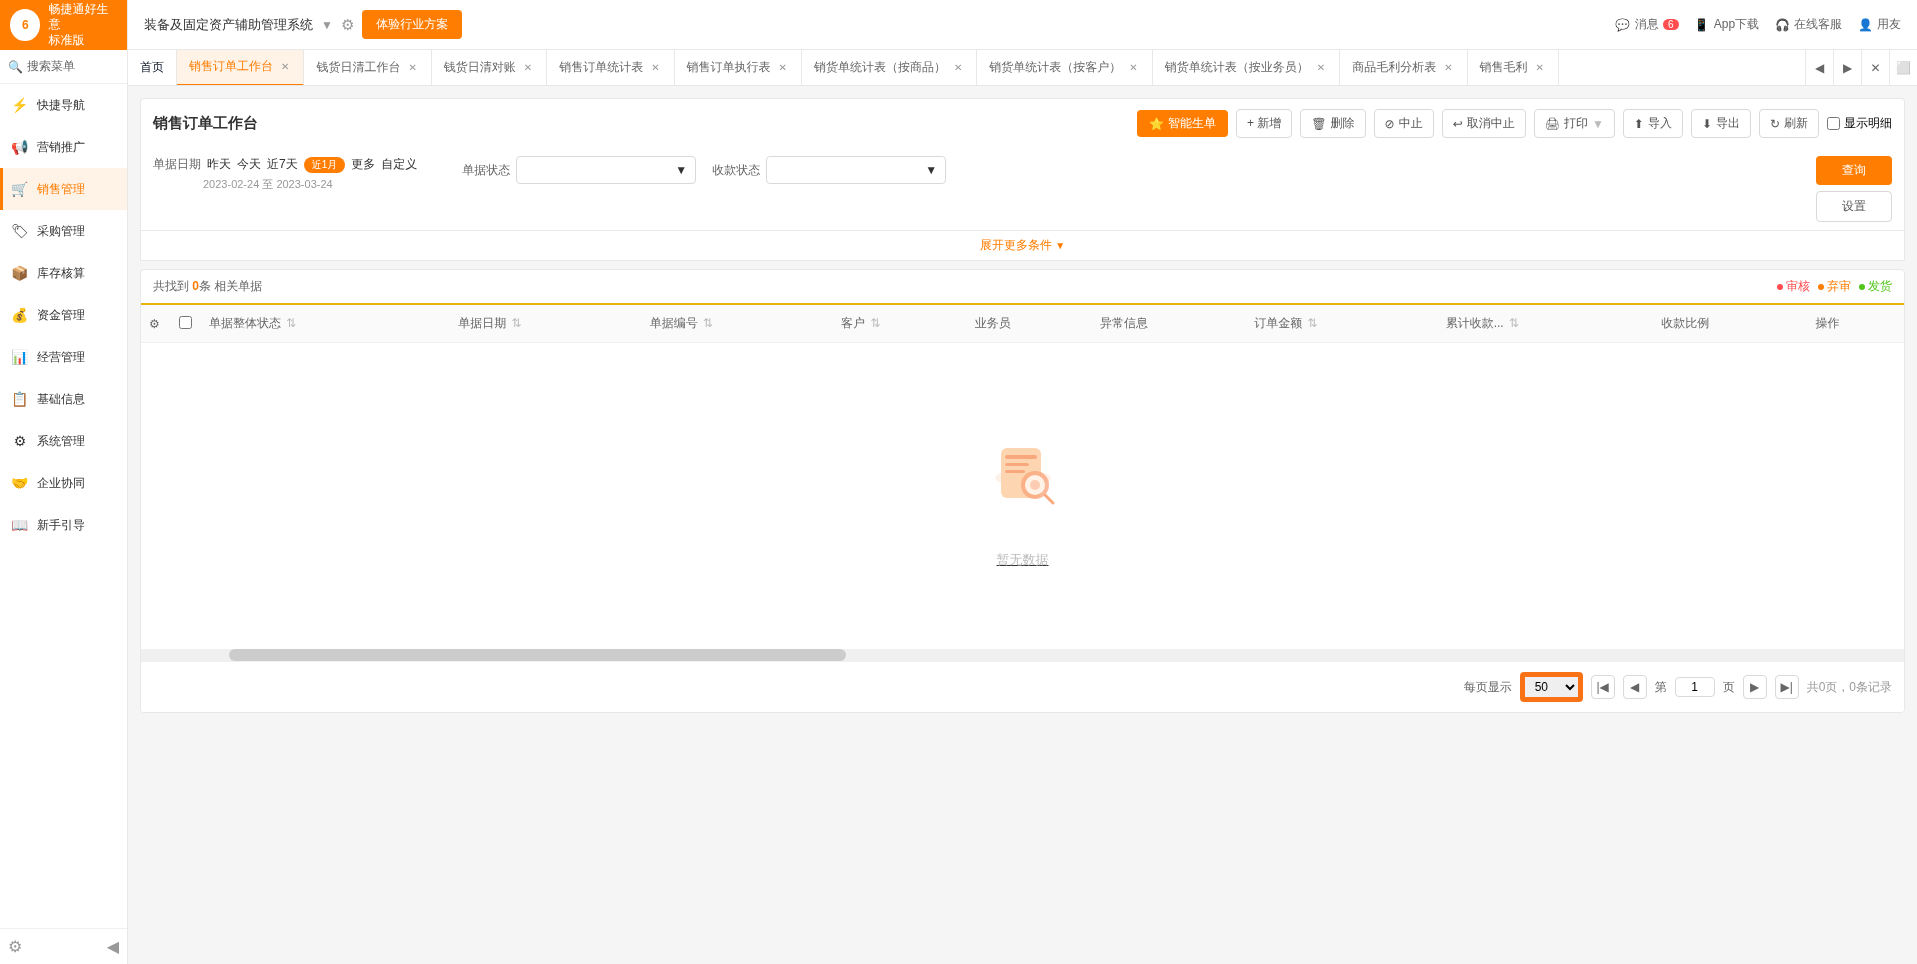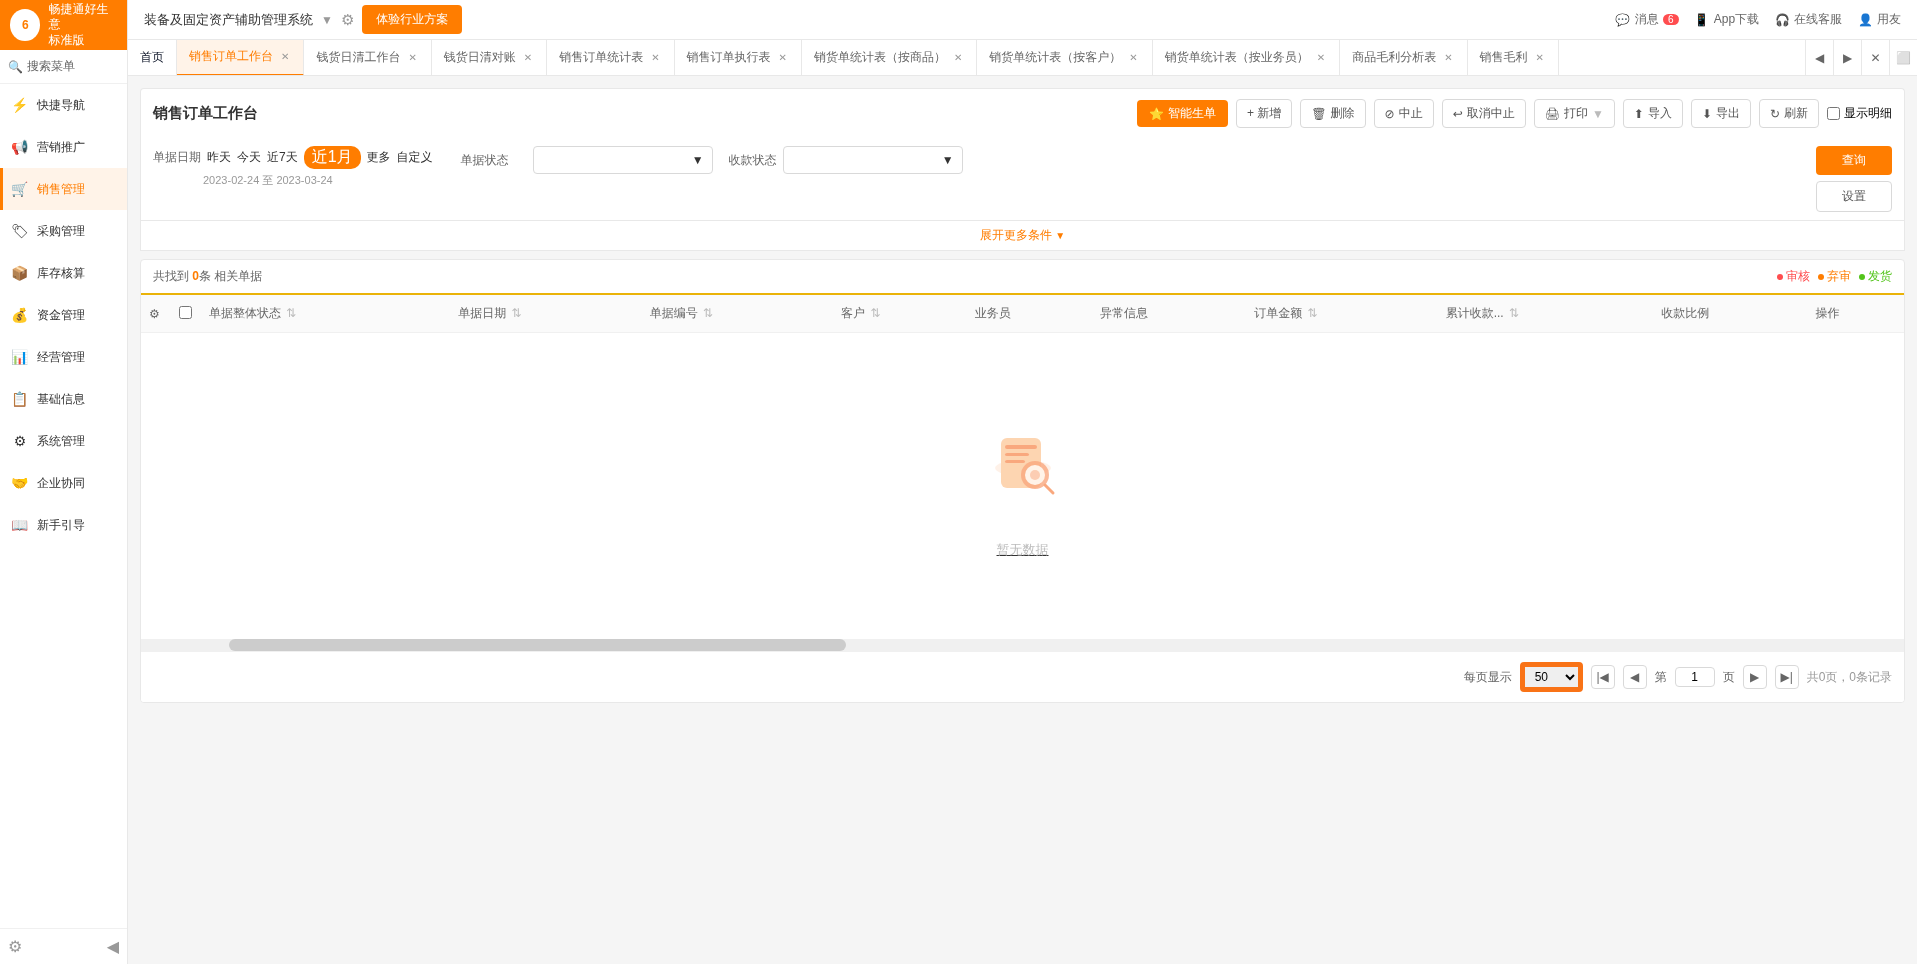--- a/index.html
+++ b/index.html
@@ -14,21 +14,21 @@
     .sidebar-nav-item { padding: 12px 8px; display: flex; align-items: center; gap: 8px; cursor: pointer; color: #333; border-left: 3px solid transparent; }
     .sidebar-nav-item.active { background: #fff3e8; color: #ff7d00; border-left-color: #ff7d00; }
     .sidebar-nav-item .nav-icon { width: 18px; height: 18px; display: flex; align-items: center; justify-content: center; font-size: 14px; }
     .sidebar-nav-item .nav-label { font-size: 12px; }
     .sidebar-bottom { margin-top: auto; padding: 8px; display: flex; align-items: center; justify-content: space-between; border-top: 1px solid #f0f0f0; }
 
     
     .main { flex: 1; display: flex; flex-direction: column; overflow: hidden; }
 
     
-    .topbar { height: 40px; background: #fff; border-bottom: 1px solid #e8e8e8; display: flex; align-items: center; padding: 0 16px; justify-content: space-between; flex-shrink: 0; }
+    .topbar { height: 50px; background: #fff; border-bottom: 1px solid #e8e8e8; display: flex; align-items: center; padding: 0 16px; justify-content: space-between; flex-shrink: 0; }
     .topbar-left { display: flex; align-items: center; gap: 8px; }
     .btn-industry { background: #ff7d00; color: #fff; border: none; padding: 6px 14px; border-radius: 4px; cursor: pointer; font-size: 12px; }
     .topbar-right { display: flex; align-items: center; gap: 16px; color: #666; font-size: 12px; }
     .topbar-right-item { display: flex; align-items: center; gap: 4px; cursor: pointer; }
     .badge { background: #ff4d4f; color: #fff; border-radius: 10px; padding: 0 5px; font-size: 10px; min-width: 16px; text-align: center; }
 
     
     .tabbar { height: 36px; background: #fff; border-bottom: 1px solid #e8e8e8; display: flex; align-items: center; overflow: hidden; flex-shrink: 0; }
     .tab-item { height: 36px; padding: 0 12px; display: flex; align-items: center; gap: 6px; cursor: pointer; color: #666; border-right: 1px solid #e8e8e8; white-space: nowrap; font-size: 12px; flex-shrink: 0; }
     .tab-item.active { background: #fff3e8; color: #ff7d00; border-bottom: 2px solid #ff7d00; }
@@ -272,27 +272,27 @@
     </div>
 
 
     <div style="background:#fff;padding:8px 12px;border:1px solid #e8e8e8;border-top:none;display:flex;align-items:flex-start;gap:16px;flex-wrap:wrap;">
       <div style="display:flex;flex-direction:column;gap:4px;">
         <div style="display:flex;align-items:center;gap:6px;">
           <span style="color:#666;">单据日期</span>
           <span class="filter-link">昨天</span>
           <span class="filter-link">今天</span>
           <span class="filter-link">近7天</span>
-          <span style="background:#ff7d00;color:#fff;border-radius:10px;padding:1px 8px;cursor:pointer;font-size:16px;">近1月</span>
+          <span style="background:#ff7d00;color:#fff;border-radius:10px;padding:1px 8px;cursor:pointer;font-size:10px;">近1月</span>
           <span class="filter-link">更多</span>
           <span class="filter-link">自定义</span>
         </div>
         <div style="color:#999;font-size:11px;padding-left:50px;">2023-02-24 至 2023-03-24</div>
       </div>
-      <div style="display:flex;align-items:center;gap:24px;margin-left:12px;">
+      <div style="display:flex;align-items:center;gap:6px;margin-left:29px;">
         <span style="color:#666;">单据状态</span>
         <div class="select-box">
           <span style="color:#ccc;"></span>
           <span>▼</span>
         </div>
       </div>
       <div style="display:flex;align-items:center;gap:6px;">
         <span style="color:#666;">收款状态</span>
         <div class="select-box">
           <span style="color:#ccc;"></span>

